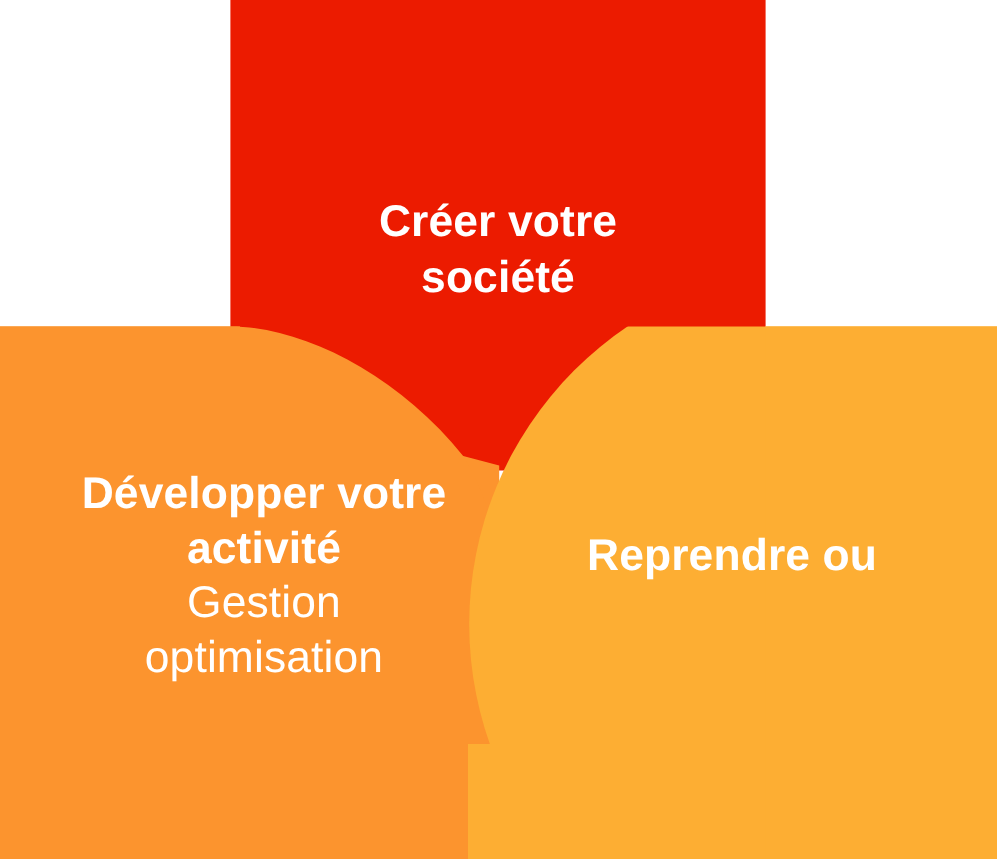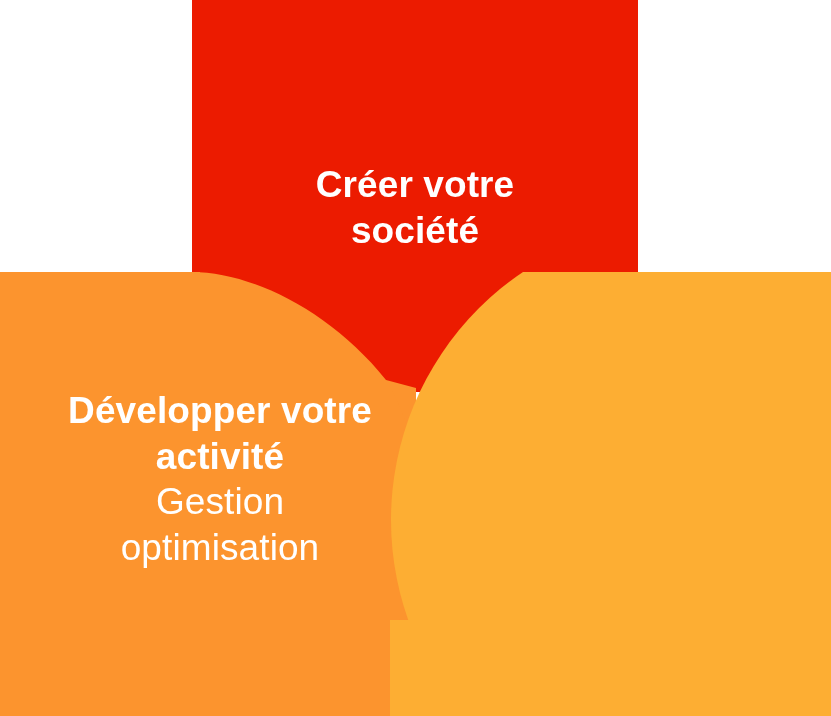--- a/index.html
+++ b/index.html
@@ -128,16 +128,17 @@
     <span class="line-light">optimisation</span>
   </div>
 
   <div class="card-text" id="tile-create">
     <span>Créer votre</span>
     <br>
     <span>société</span>
   </div>
 
   <div class="card-text" id="tile-transfer">
+    <span>Reprendre ou</span>
     <br>
   </div>
 
 </div>
 
 </body></html>

